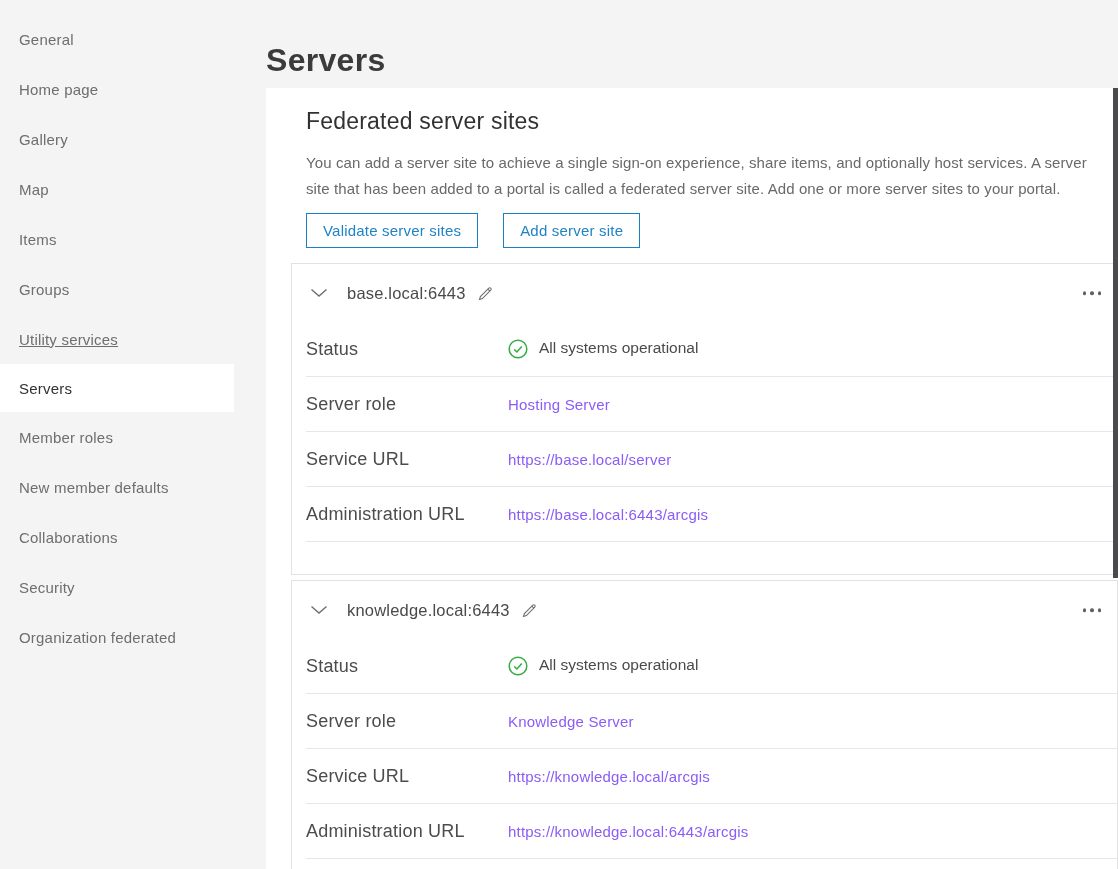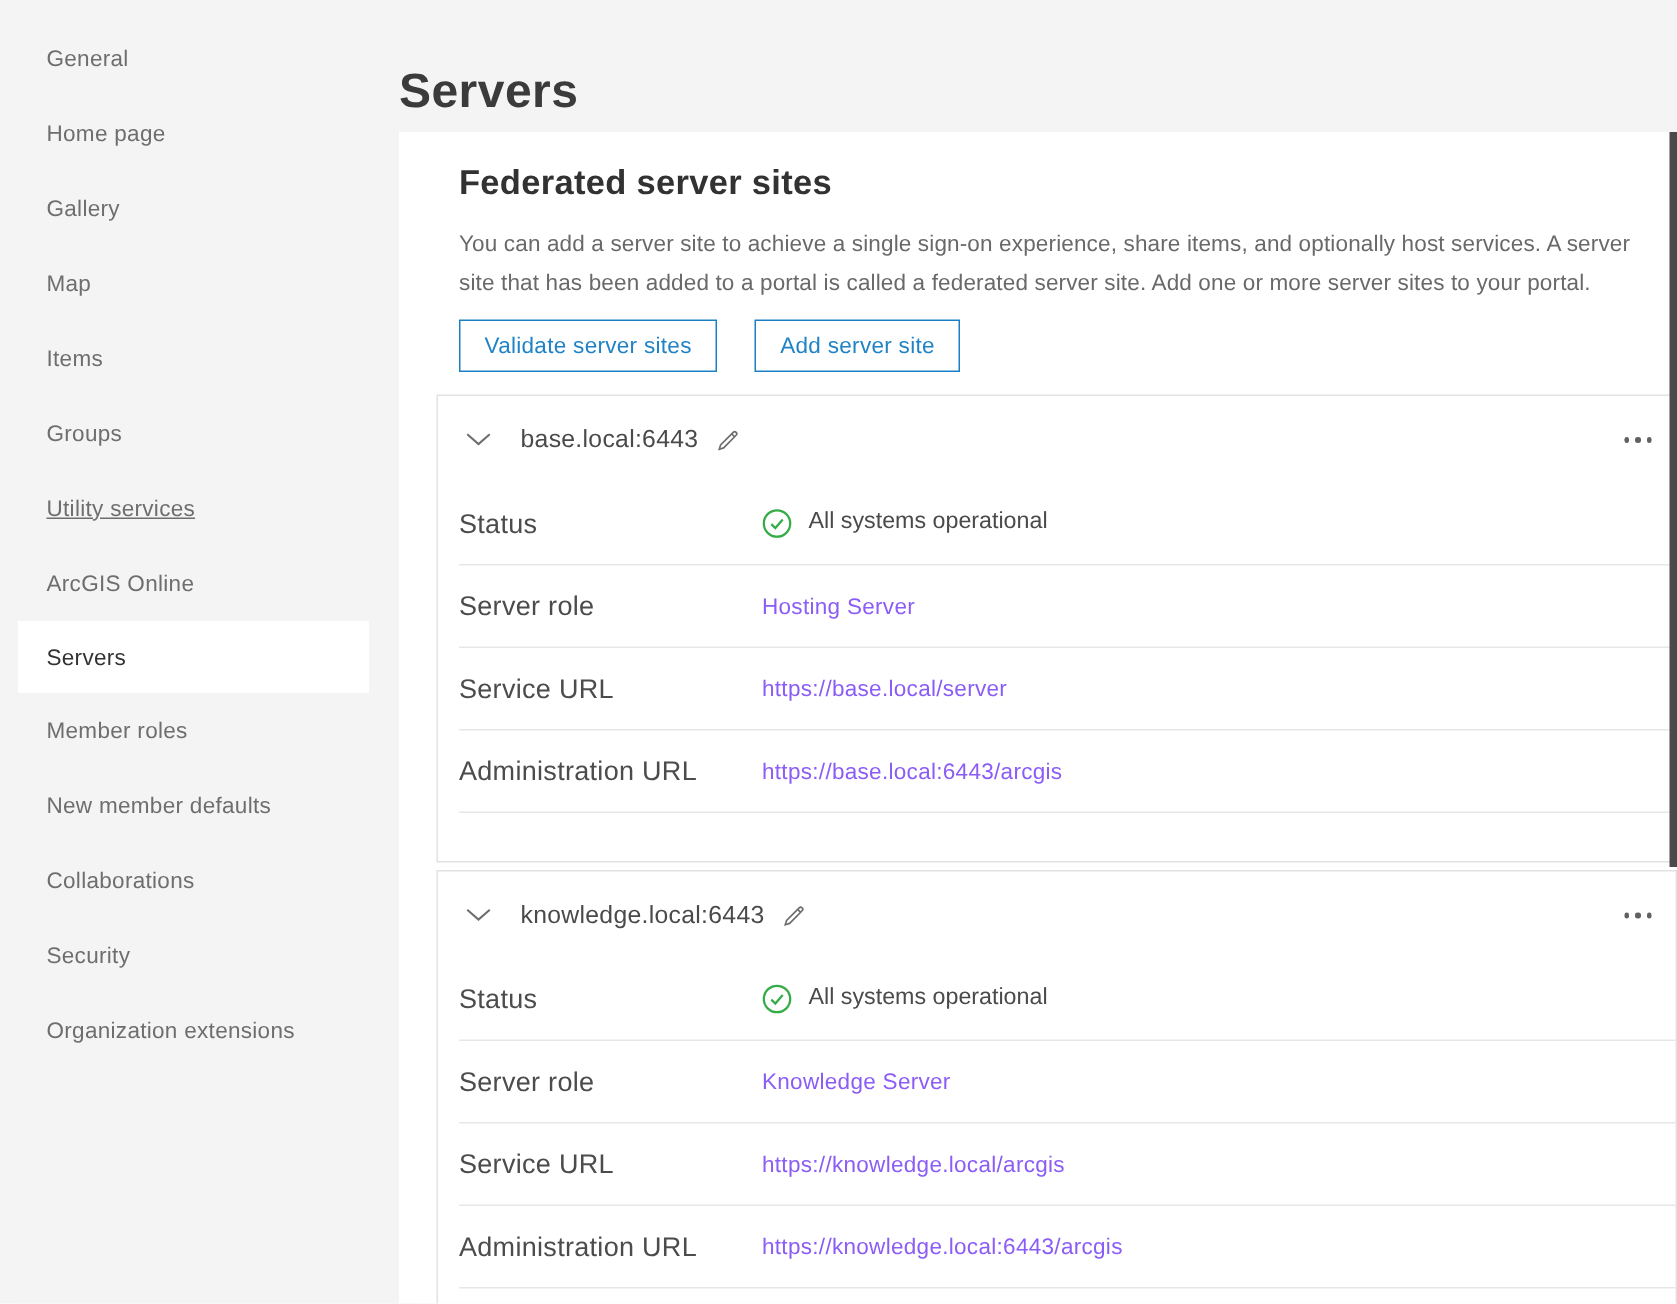--- a/index.html
+++ b/index.html
@@ -8,21 +8,21 @@
     width:1118px; height:869px;
     background:#f4f4f4;
     font-family:"Liberation Sans","DejaVu Sans",sans-serif;
     color:#4c4c4c;
     overflow:hidden;
     position:relative;
   }
 
   
   .sidebar {
-    position:absolute; left:12px; top:0; width:266px; height:100%;
+    position:absolute; left:0; top:0; width:266px; height:100%;
     background:#f4f4f4; padding-top:14px;
   }
   .nav-item {
     height:50px; display:flex; align-items:center;
     padding-left:19px; font-size:15px; color:#6e6e6e;
     cursor:pointer; letter-spacing:.2px;
   }
   .nav-item.active {
     background:#ffffff; width:234px; height:48px; color:#323232;
   }
@@ -34,21 +34,21 @@
     font-size:32px; font-weight:bold; color:#3b3b3b; letter-spacing:.3px;
   }
 
   
   .panel {
     position:absolute; left:266px; top:88px; right:0; bottom:0;
     background:#ffffff; padding-top:20px;
   }
   .section-heading {
     margin:0 0 0 40px;
-    font-size:23px; font-weight:700; color:#323232; letter-spacing:.2px;
+    font-size:23px; font-weight:400; color:#323232; letter-spacing:.2px;
   }
   .section-desc {
     margin:15px 20px 0 40px;
     font-size:15px; line-height:26px; color:#696969; letter-spacing:.1px;
   }
   .btn-row { margin:11px 0 0 40px; display:flex; gap:25px; }
   .btn {
     height:35px; padding:0 16px; display:flex; align-items:center;
     background:#ffffff; border:1px solid #1a80c6; color:#1f83c5;
     font-size:15px; font-family:inherit; cursor:pointer; letter-spacing:.2px;
@@ -109,40 +109,37 @@
     </div>
   <div class="nav-item">
       <span>Items</span>
     </div>
   <div class="nav-item">
       <span>Groups</span>
     </div>
   <div class="nav-item underlined">
       <span>Utility services</span>
     </div>
-  <div class="nav-item">
-      <span>ArcGIS Online</span>
-    </div>
   <div class="nav-item active">
       <span>Servers</span>
     </div>
   <div class="nav-item">
       <span>Member roles</span>
     </div>
   <div class="nav-item">
       <span>New member defaults</span>
     </div>
   <div class="nav-item">
       <span>Collaborations</span>
     </div>
   <div class="nav-item">
       <span>Security</span>
     </div>
   <div class="nav-item">
-      <span>Organization extensions</span>
+      <span>Organization federated</span>
     </div>
 </nav>
 
 <h1 class="page-title">Servers</h1>
 
 <main class="panel">
 
   <h2 class="section-heading">Federated server sites</h2>
 
   <div class="section-desc">

